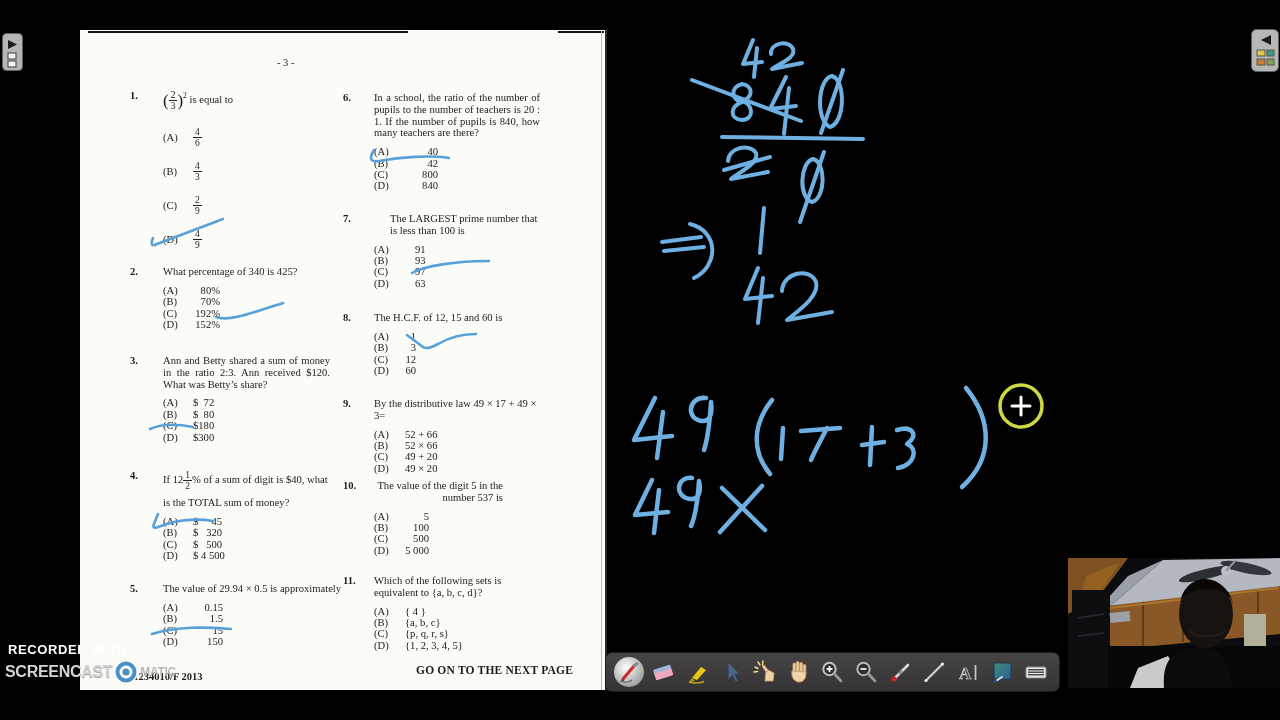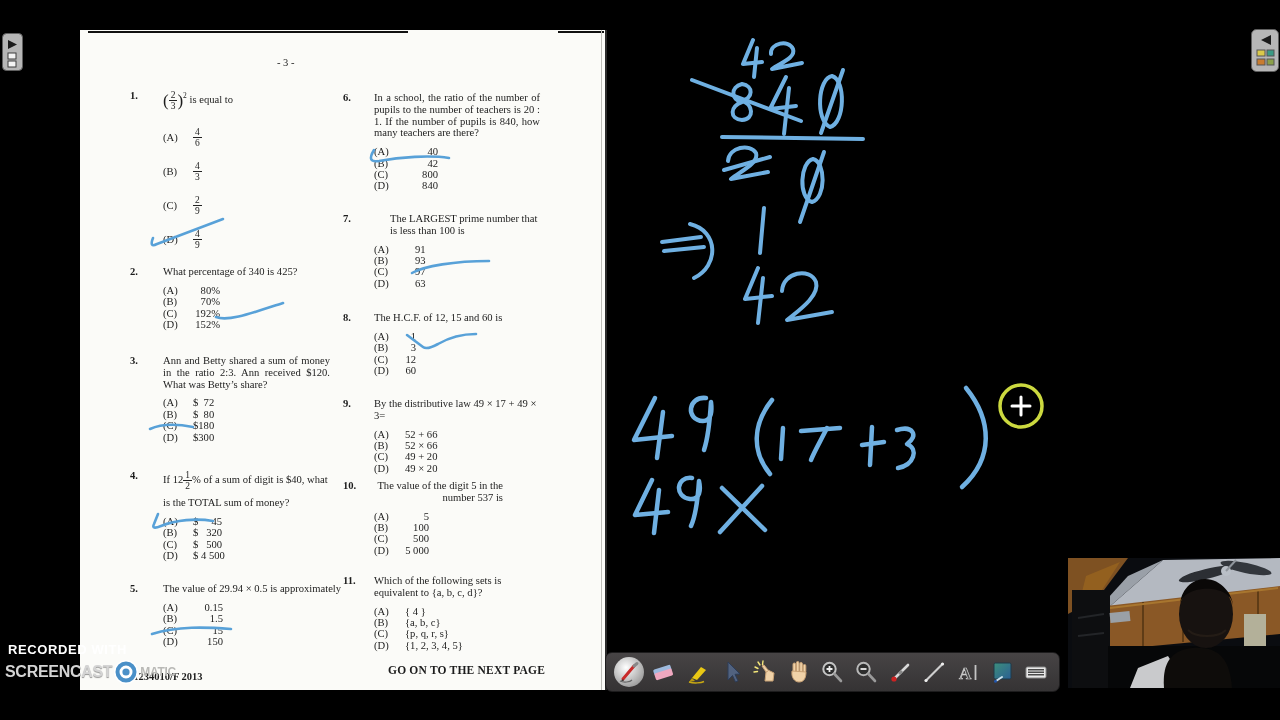--- a/index.html
+++ b/index.html
@@ -28,21 +28,21 @@
   .w16 .opt-value{width:16px;} .w29 .opt-value{width:29px;}
   .ml15 .opt-value{margin-left:15px;} .ml5 .opt-value{margin-left:5px;}
   .frac{display:inline-flex;flex-direction:column;align-items:center;vertical-align:middle;
         font-size:9.5px;line-height:10px;}
   .fr-num{display:block;padding:0 2px;}
   .fr-den{display:block;border-top:1px solid #222;padding:0 2px;}
   .bigparen{font-size:17px;vertical-align:middle;font-weight:400;}
   .expo{font-size:7.5px;vertical-align:super;}
   .q1opts .opt-row{margin-bottom:13px;align-items:center;}
   .q4line2{margin-top:6px;}
-  .go-on{position:absolute;left:308px;top:634px;font-weight:bold;font-size:11.5px;letter-spacing:.2px;}
+  .go-on{position:absolute;left:336px;top:634px;font-weight:bold;font-size:11.5px;letter-spacing:.2px;}
   .doccode{position:absolute;left:48px;top:641px;font-weight:bold;font-size:10.5px;}
 
   
   .ink-layer{position:absolute;left:0;top:0;width:1280px;height:720px;pointer-events:none;z-index:6;}
 
   
   .side-btn{position:absolute;z-index:9;cursor:pointer;}
   .side-left{left:2px;top:33px;}
   .side-right{left:1251px;top:29px;}
 

